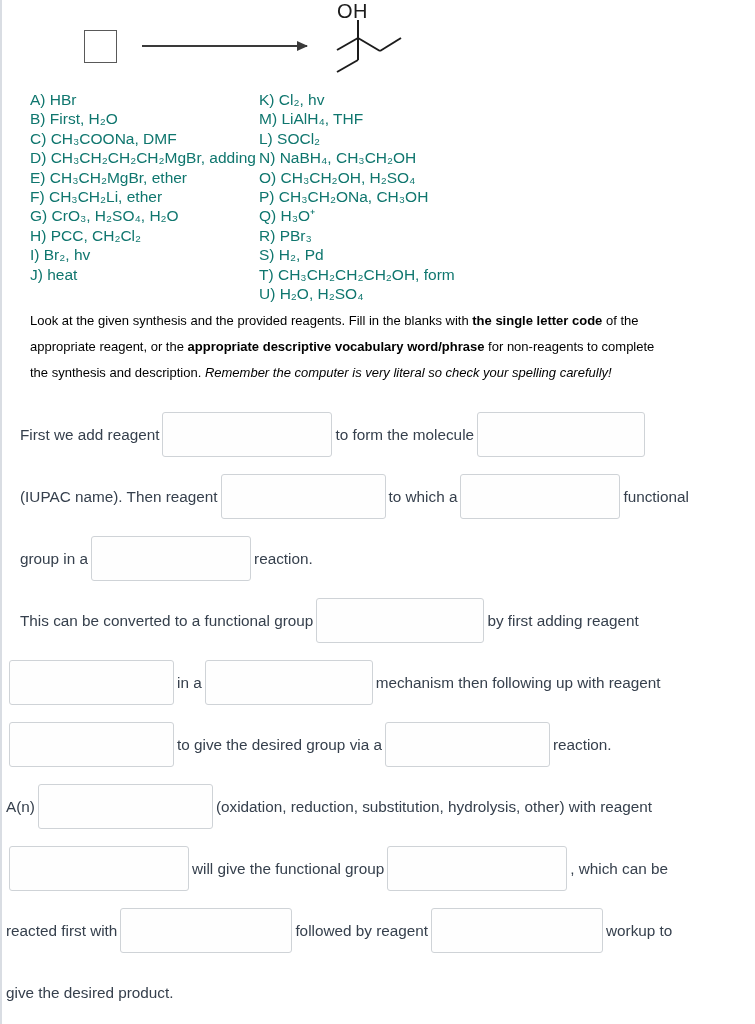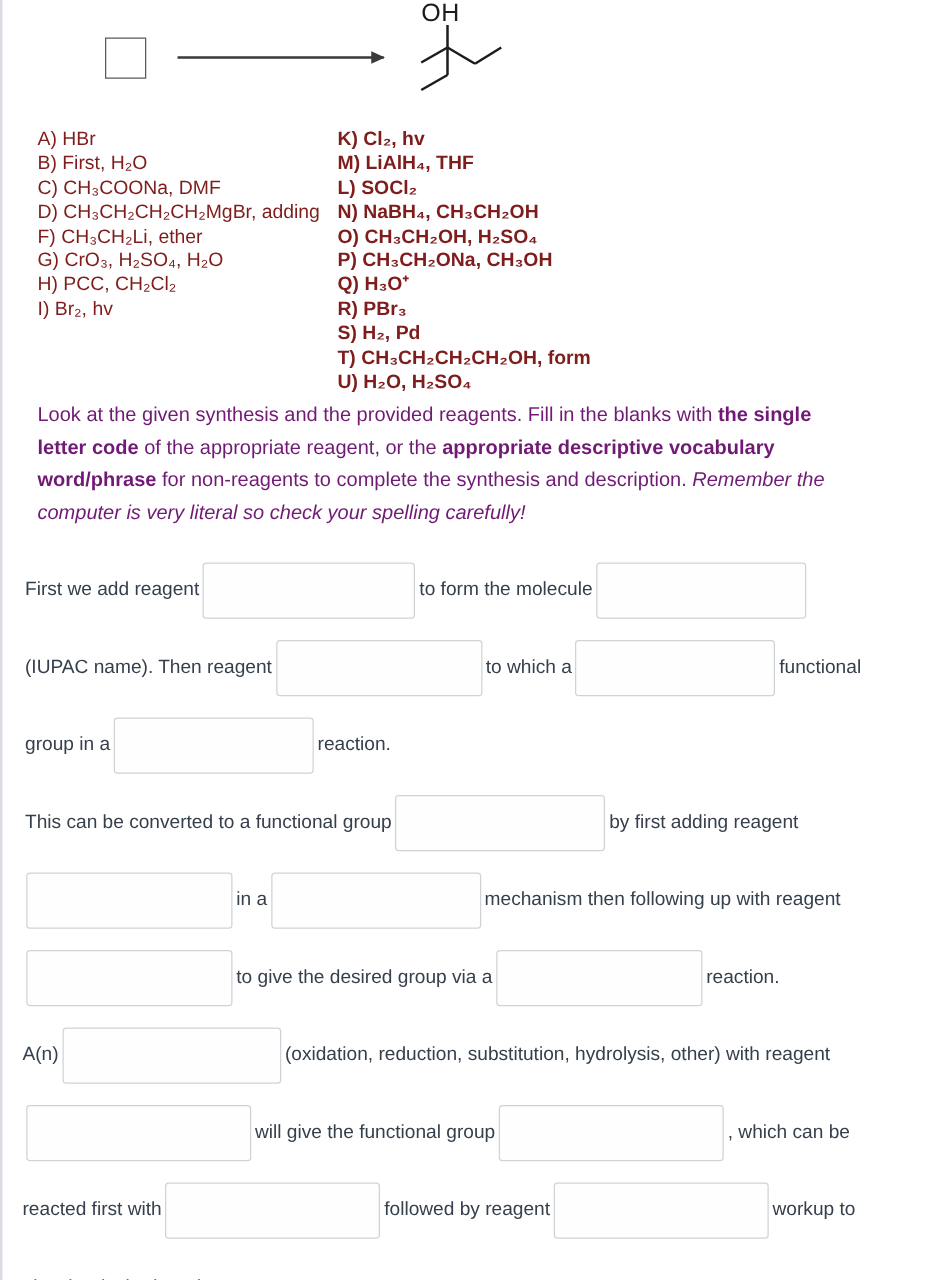--- a/index.html
+++ b/index.html
@@ -68,61 +68,61 @@
     top: 0px;
     font-family: "Liberation Sans", sans-serif;
     font-size: 20px;
     color: #1c1c1c;
     letter-spacing: 0.5px;
   }
 
   
   .reagents {
     position: relative;
-    margin-top: 12px;
+    margin-top: 0px;
     height: 212px;
     font-family: "Liberation Sans", sans-serif;
     font-size: 15.5px;
-    color: #7f1d1d;
+    color: #0f766e;
     line-height: 19.4px;
   }
   .reagent-col {
     position: absolute;
     top: 0;
     white-space: nowrap;
   }
   .col-left { left: 28px; }
-  .col-right { left: 268px; font-weight: bold; }
+  .col-right { left: 257px; }
   .reagent-item { white-space: nowrap; }
 
   
   .instructions {
     margin: 0 24px 0 28px;
-    font-size: 16px;
+    font-size: 13px;
     line-height: 26px;
-    color: #701a75;
+    color: #000000;
     padding-top: 6px;
   }
   .instructions b { font-weight: bold; }
   .instructions i { font-style: italic; }
 
   
   .blanks {
     margin-top: 16px;
     font-size: 15.3px;
     line-height: 64px;
     color: #36404d;
   }
   .ln {
     display: block;
     white-space: nowrap;
     height: 62px;
     padding-left: 18px;
   }
-  .ln.flush { padding-left: 16px; }
+  .ln.flush { padding-left: 4px; }
   .txt { vertical-align: middle; }
   .blank {
     display: inline-block;
     vertical-align: middle;
     height: 45px;
     background: #fefefe;
     border: 1px solid #cfd3d7;
     border-radius: 3px;
     margin: 0 3px;
     font-family: "Liberation Sans", sans-serif;
@@ -168,24 +168,26 @@
     </svg>
   </div>
 
   <div class="reagents">
 
     <div class="reagent-col col-left">
       <div class="reagent-item">A) HBr</div>
       <div class="reagent-item">B) First, H₂O</div>
       <div class="reagent-item">C) CH₃COONa, DMF</div>
       <div class="reagent-item">D) CH₃CH₂CH₂CH₂MgBr, adding</div>
+      <div class="reagent-item">E) CH₃CH₂MgBr, ether</div>
       <div class="reagent-item">F) CH₃CH₂Li, ether</div>
       <div class="reagent-item">G) CrO₃, H₂SO₄, H₂O</div>
       <div class="reagent-item">H) PCC, CH₂Cl₂</div>
       <div class="reagent-item">I) Br₂, hv</div>
+      <div class="reagent-item">J) heat</div>
     </div>
 
     <div class="reagent-col col-right">
       <div class="reagent-item">K) Cl₂, hv</div>
       <div class="reagent-item">M) LiAlH₄, THF</div>
       <div class="reagent-item">L) SOCl₂</div>
       <div class="reagent-item">N) NaBH₄, CH₃CH₂OH</div>
       <div class="reagent-item">O) CH₃CH₂OH, H₂SO₄</div>
       <div class="reagent-item">P) CH₃CH₂ONa, CH₃OH</div>
       <div class="reagent-item">Q) H₃O⁺</div>

